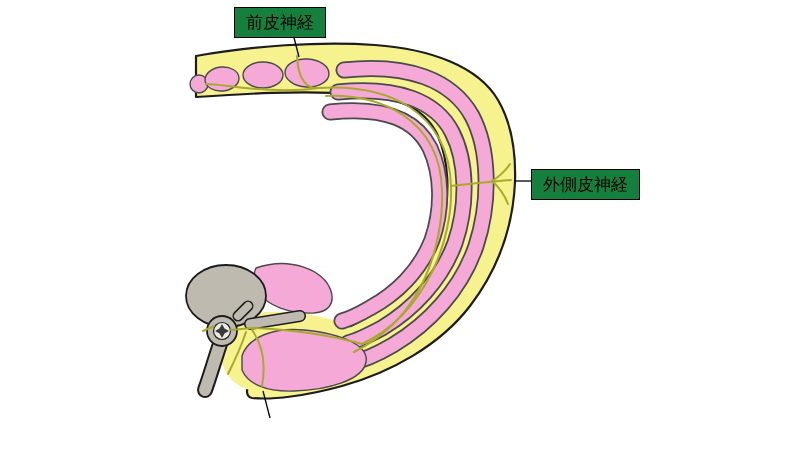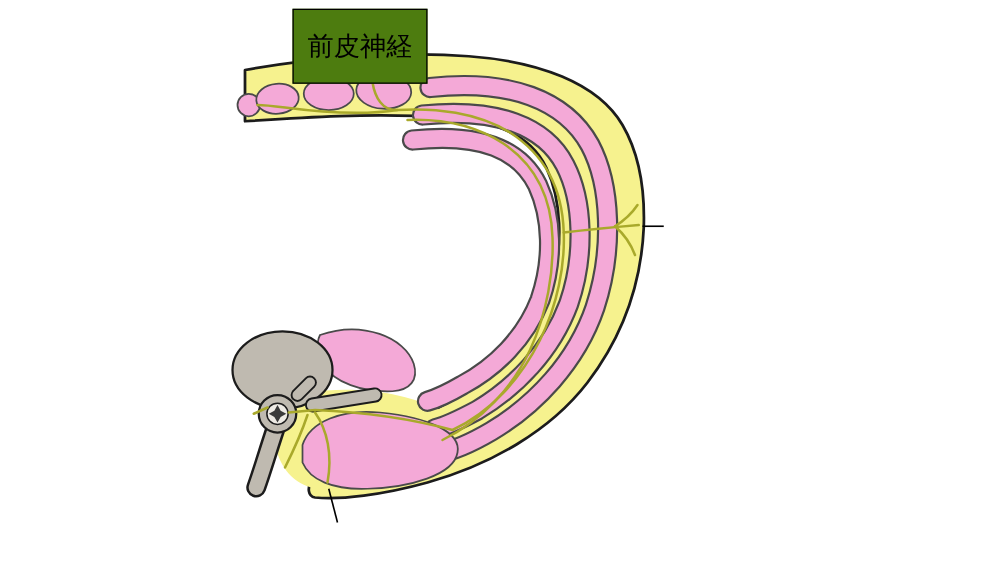--- a/index.html
+++ b/index.html
@@ -2,22 +2,22 @@
 <html style="--fat: #F6F28E; --muscle: #F4A9D7; --bone: #BFBAB0; --nerve: #A9A92B; --outline: #1C1C1C; --canal: #EDEAE4; --cord: #3A3A3A;"><head>
 <meta charset="utf-8">
 <style>
   html,body{margin:0;padding:0;background:#fff;}
   .stage{
     position:relative;width:800px;height:450px;background:#fff;overflow:hidden;
     font-family:"DejaVu Sans","Liberation Sans",sans-serif;
   }
   .stage svg{position:absolute;left:0;top:0;}
   .label-box{
-    position:absolute;background:#4d7c0f;border:1.6px solid #000;
-    padding:16px 11px;font-size:21px;line-height:1.25;color:#000;white-space:nowrap;
+    position:absolute;background:#15803d;border:1.6px solid #000;
+    padding:4px 11px;font-size:17px;line-height:1.25;color:#000;white-space:nowrap;
   }
   
   .fat-fill{fill:var(--fat);stroke:var(--outline);stroke-width:2.2;stroke-linejoin:round;}
   .fat-plain{fill:var(--fat);}
   .muscle-fill{fill:var(--muscle);stroke:#4a4a4a;stroke-width:1.4;}
   .strip-outline{fill:none;stroke:#4a4a4a;stroke-width:17;stroke-linecap:round;}
   .strip-fill{fill:none;stroke:var(--muscle);stroke-width:13.5;stroke-linecap:round;}
   .bone-fill{fill:var(--bone);stroke:var(--outline);stroke-width:1.8;}
   .bone-under{fill:none;stroke:var(--outline);stroke-linecap:round;}
   .bone-over{fill:none;stroke:var(--bone);stroke-linecap:round;}
@@ -111,15 +111,16 @@
 
     <g>
       <path class="leader" d="M 292,30 L 299,57"></path>
       <path class="leader" d="M 531,181 L 514,181"></path>
       <path class="leader" d="M 270,418 L 263,391"></path>
     </g>
   </svg>
 
   <div class="label-box" style="left:234px;top:7px;">前皮神経</div>
 
+  <div class="label-box" style="left:531px;top:169px;">外側皮神経</div>
 
 
 </div>
 
 </body></html>

